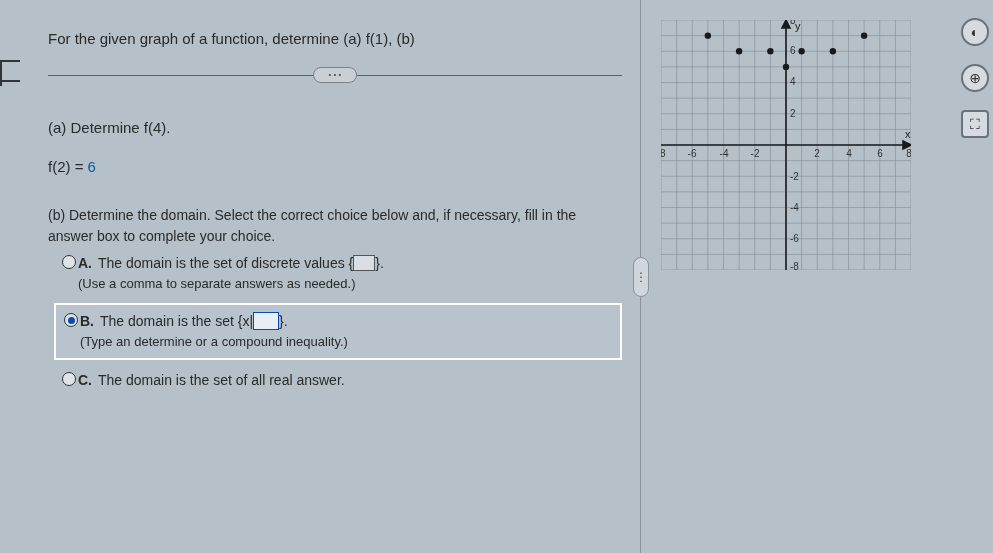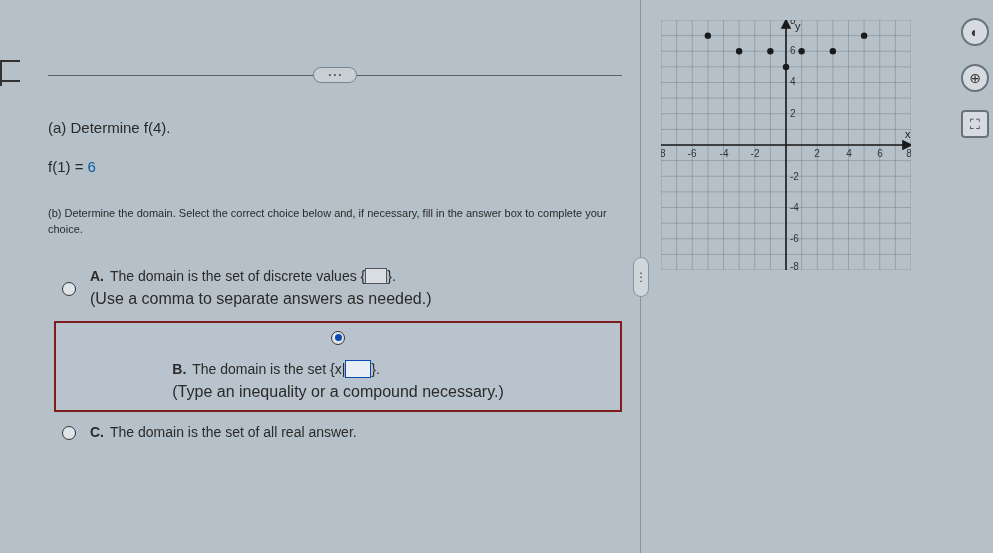--- a/index.html
+++ b/index.html
@@ -47,54 +47,53 @@
     border: 1px solid #7a828a;
     border-radius: 8px;
     font-size: 8px;
     text-align: center;
     line-height: 14px;
     color: #555;
   }
   .part-a-label { margin-bottom: 22px; font-size: 15px; }
   .answer-a { font-size: 15px; margin-bottom: 30px; }
   .answer-a .val { color: #0a5aa0; }
-  .part-b-label { line-height: 1.5; font-size: 11px; margin-bottom: 22px; }
+  .part-b-label { line-height: 1.5; font-size: 14px; }
   .choices { padding-left: 6px; }
   .choice {
     display: flex;
-    align-items: center;
-    gap: 14px;
+    align-items: flex-start;
+    gap: 2px;
     padding: 6px 8px;
     margin-bottom: 4px;
   }
   .choice.selected {
-    border: 2px solid #7f1d1d;
+    border: 2px solid #ffffff;
     background: rgba(200,210,225,.2);
-    flex-direction: column;
   }
   .radio {
     flex: 0 0 14px;
     width: 14px; height: 14px;
     border: 1.5px solid #333;
     border-radius: 50%;
     margin-top: 2px;
     position: relative;
     background: #dfe4e8;
   }
   .radio.checked::after {
     content: "";
     position: absolute;
     left: 2.5px; top: 2.5px;
     width: 7px; height: 7px;
     background: #0a4ab0;
     border-radius: 50%;
   }
   .choice-body { line-height: 1.5; }
   .letter { font-weight: bold; margin-right: 6px; }
-  .hint { display: block; font-size: 16px; }
+  .hint { display: block; font-size: 13px; }
   .blank-box {
     display: inline-block;
     width: 26px; height: 18px;
     border: 1.5px solid #0a4ab0;
     background: #e8eef6;
     vertical-align: middle;
     position: relative;
     top: -1px;
   }
   .blank-box.small {
@@ -176,51 +175,51 @@
   }
 </style>
 </head>
 <body>
 
 <div class="left-edge"></div>
 
 <div class="left-panel">
 
   <div class="prompt">
-    <br>
+    <span>For the given graph of a function, determine (a) f(1), (b)</span><br>
   </div>
 
   <div class="divider-area">
     <hr class="hr-line">
     <div class="divider-pill">• • •</div>
   </div>
 
   <div class="part-a-label">(a) Determine f(4).</div>
 
   <div class="answer-a">
-    <span>f(1) = </span><span class="val">6</span>
+    <span>f(2) = </span><span class="val">6</span>
   </div>
 
   <div class="part-b-label">(b) Determine the domain. Select the correct choice below and, if necessary, fill in the answer box to complete your choice.</div>
 
   <div class="choices">
 
     <div class="choice">
       <div class="radio"></div>
       <div class="choice-body">
         <span class="letter">A.</span><span>The domain is the set of discrete values </span>{<span class="blank-box small"></span>}<span>.</span>
         <span class="hint">(Use a comma to separate answers as needed.)</span>
       </div>
     </div>
 
     <div class="choice selected">
       <div class="radio checked"></div>
       <div class="choice-body">
         <span class="letter">B.</span><span>The domain is the set </span><span>{x|</span><span class="blank-box"></span><span>}.</span>
-        <span class="hint">(Type an inequality or a compound necessary.)</span>
+        <span class="hint">(Type an determine or a compound inequality.)</span>
       </div>
     </div>
 
     <div class="choice">
       <div class="radio"></div>
       <div class="choice-body">
         <span class="letter">C.</span><span>The domain is the set of all real answer.</span>
       </div>
     </div>
 

